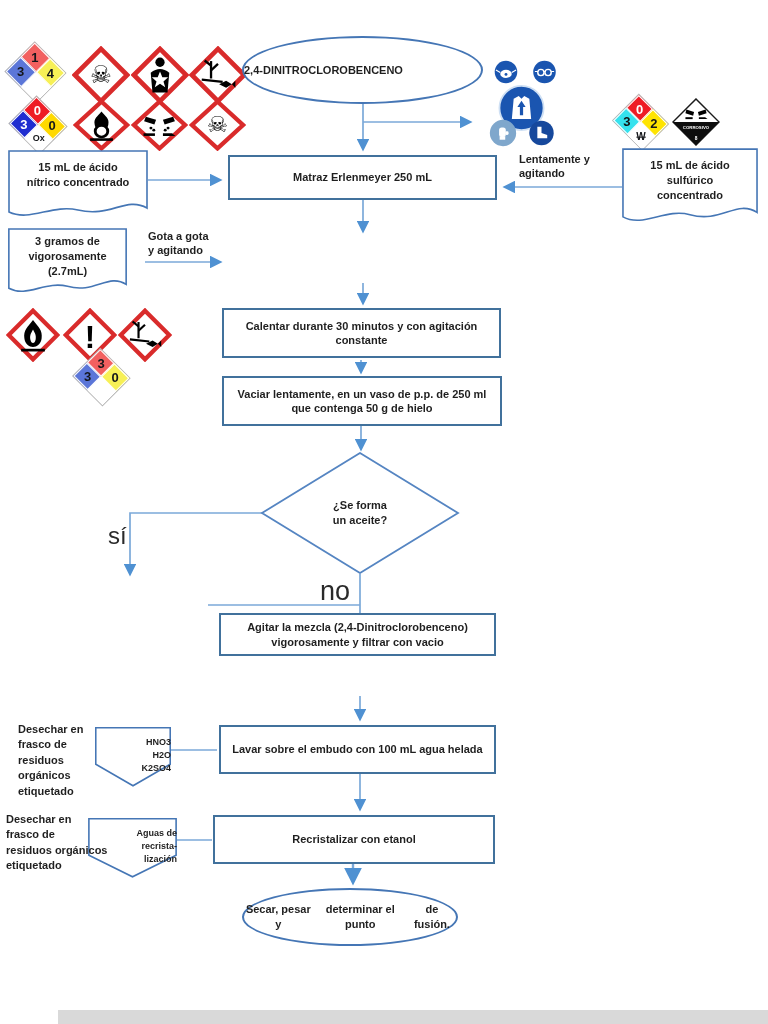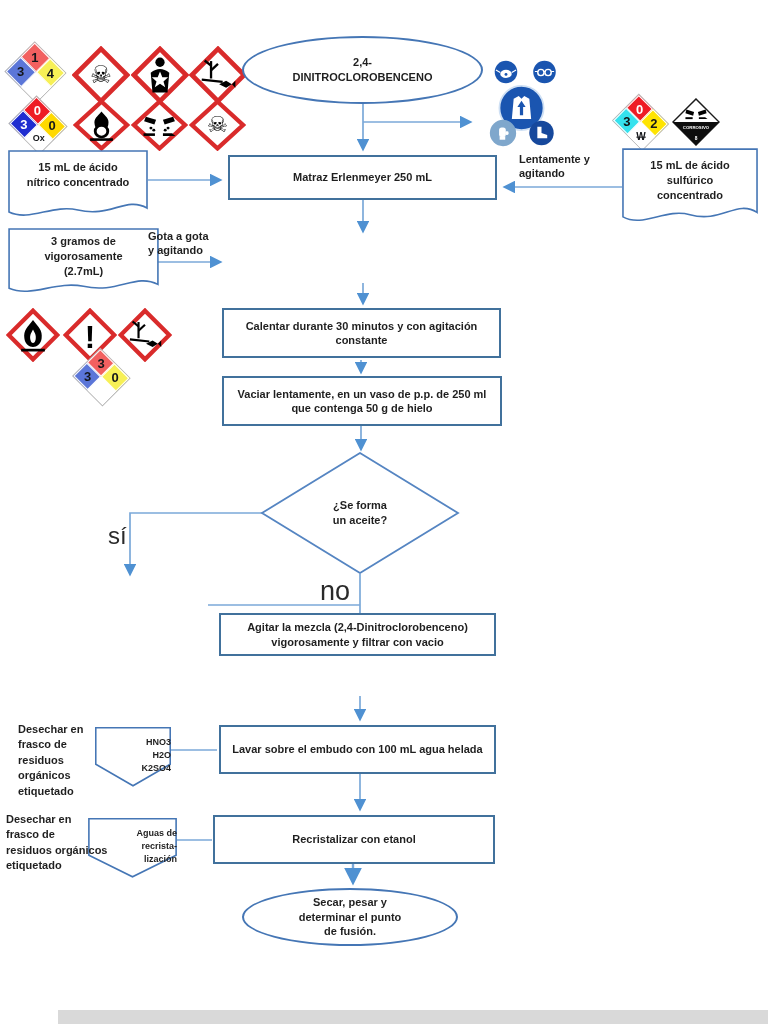--- a/index.html
+++ b/index.html
@@ -12,21 +12,21 @@
   #wires { position:absolute; left:0; top:0; width:768px; height:1024px; pointer-events:none; }
   
   .pbox {
     position:absolute; background:#fff; border:2px solid #41719c;
     display:flex; align-items:center; justify-content:center; text-align:center;
     font-size:11px; font-weight:700; color:#1f1f1f; line-height:1.3; padding:2px 10px;
     z-index:2;
   }
   .oval {
     position:absolute; background:#fff; border:2px solid #4576b5; border-radius:50%;
-    display:flex; flex-direction:column; align-items:center; justify-content:center;
+    display:flex; flex-direction:row; align-items:center; 
     text-align:center; font-size:11px; font-weight:700; color:#1f1f1f; line-height:1.35; z-index:2;
   }
   .docshape { position:absolute; z-index:2; }
   .docshape svg { position:absolute; left:0; top:0; width:100%; height:100%; }
   .docshape .doc-text {
     position:absolute; left:0; right:0; top:10px; text-align:center;
     font-size:11px; font-weight:700; color:#1f1f1f; line-height:1.35;
   }
   .penta { position:absolute; z-index:2; }
   .penta svg { position:absolute; left:0; top:0; width:100%; height:100%; }
@@ -286,21 +286,21 @@
     <svg viewBox="0 0 140 72" preserveAspectRatio="none">
       <path d="M1,1 H139 V58 C118,46 102,68 70,60 C44,54 22,72 1,62 Z" fill="#fff" stroke="#4576b5" stroke-width="1.6" vector-effect="non-scaling-stroke"></path>
     </svg>
     <div class="doc-text">
       <div>15 mL de ácido</div>
       <div>sulfúrico</div>
       <div>concentrado</div>
     </div>
   </div>
 
-  <div class="docshape" style="left:8px;top:228px;width:151px;height:70px">
+  <div class="docshape" style="left:8px;top:228px;width:119px;height:70px">
     <svg viewBox="0 0 140 72" preserveAspectRatio="none">
       <path d="M1,1 H139 V58 C118,46 102,68 70,60 C44,54 22,72 1,62 Z" fill="#fff" stroke="#4576b5" stroke-width="1.6" vector-effect="non-scaling-stroke"></path>
     </svg>
     <div class="doc-text" style="top:6px">
       <div>3 gramos de</div>
       <div>vigorosamente</div>
       <div>(2.7mL)</div>
     </div>
   </div>
 

